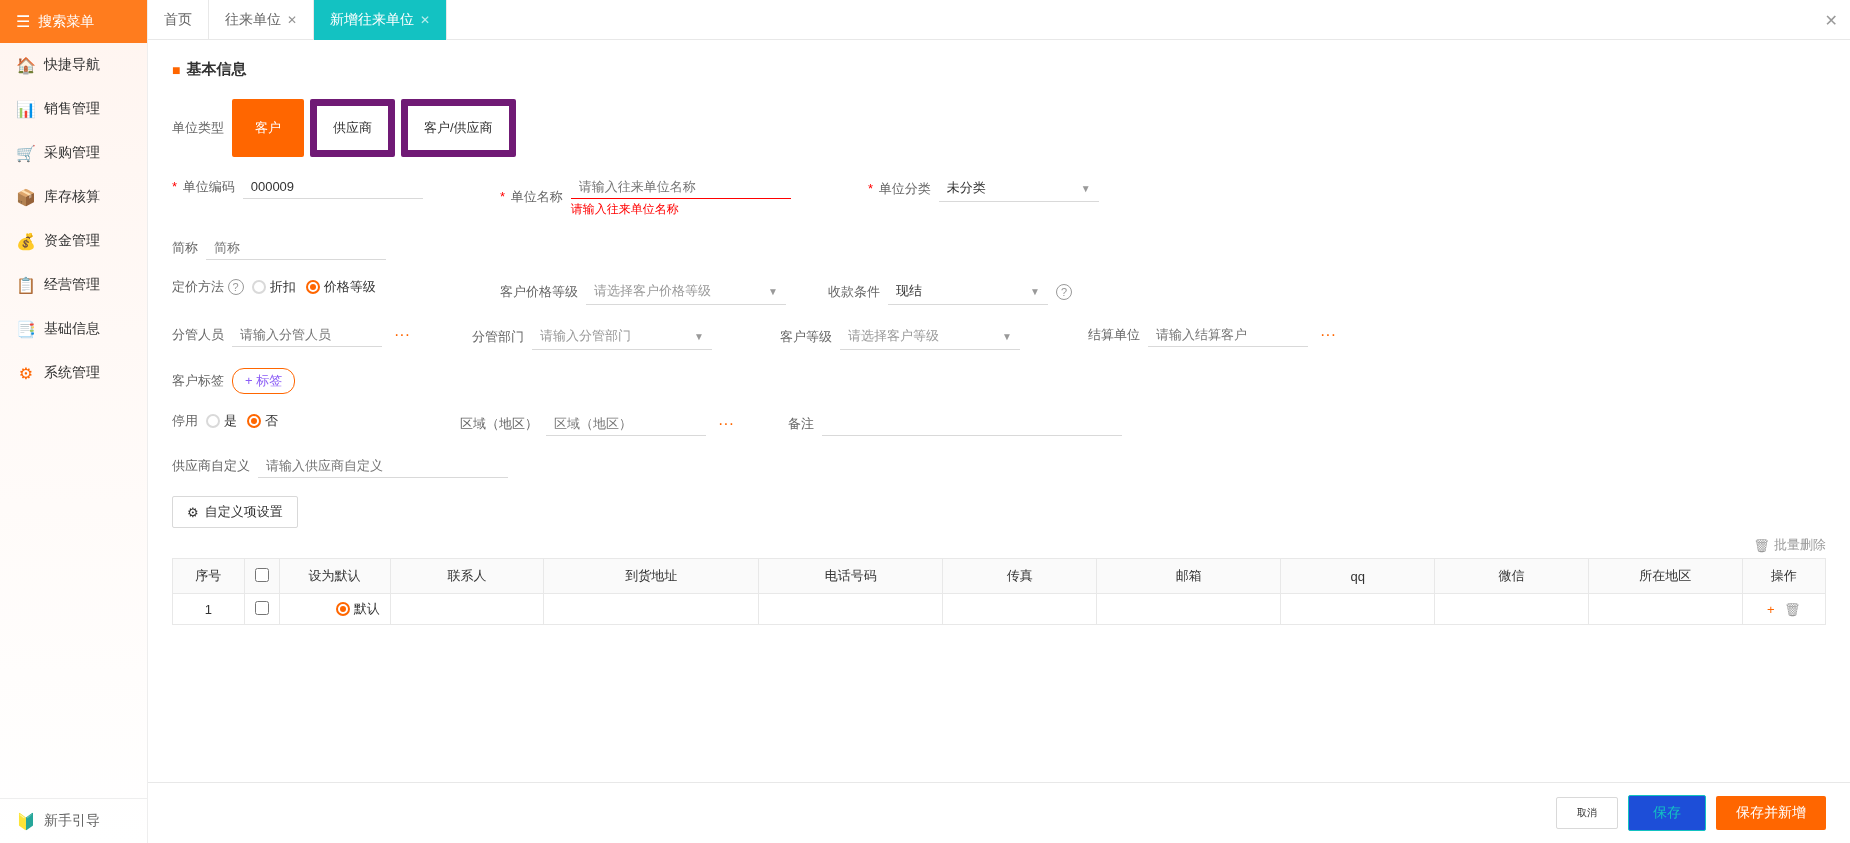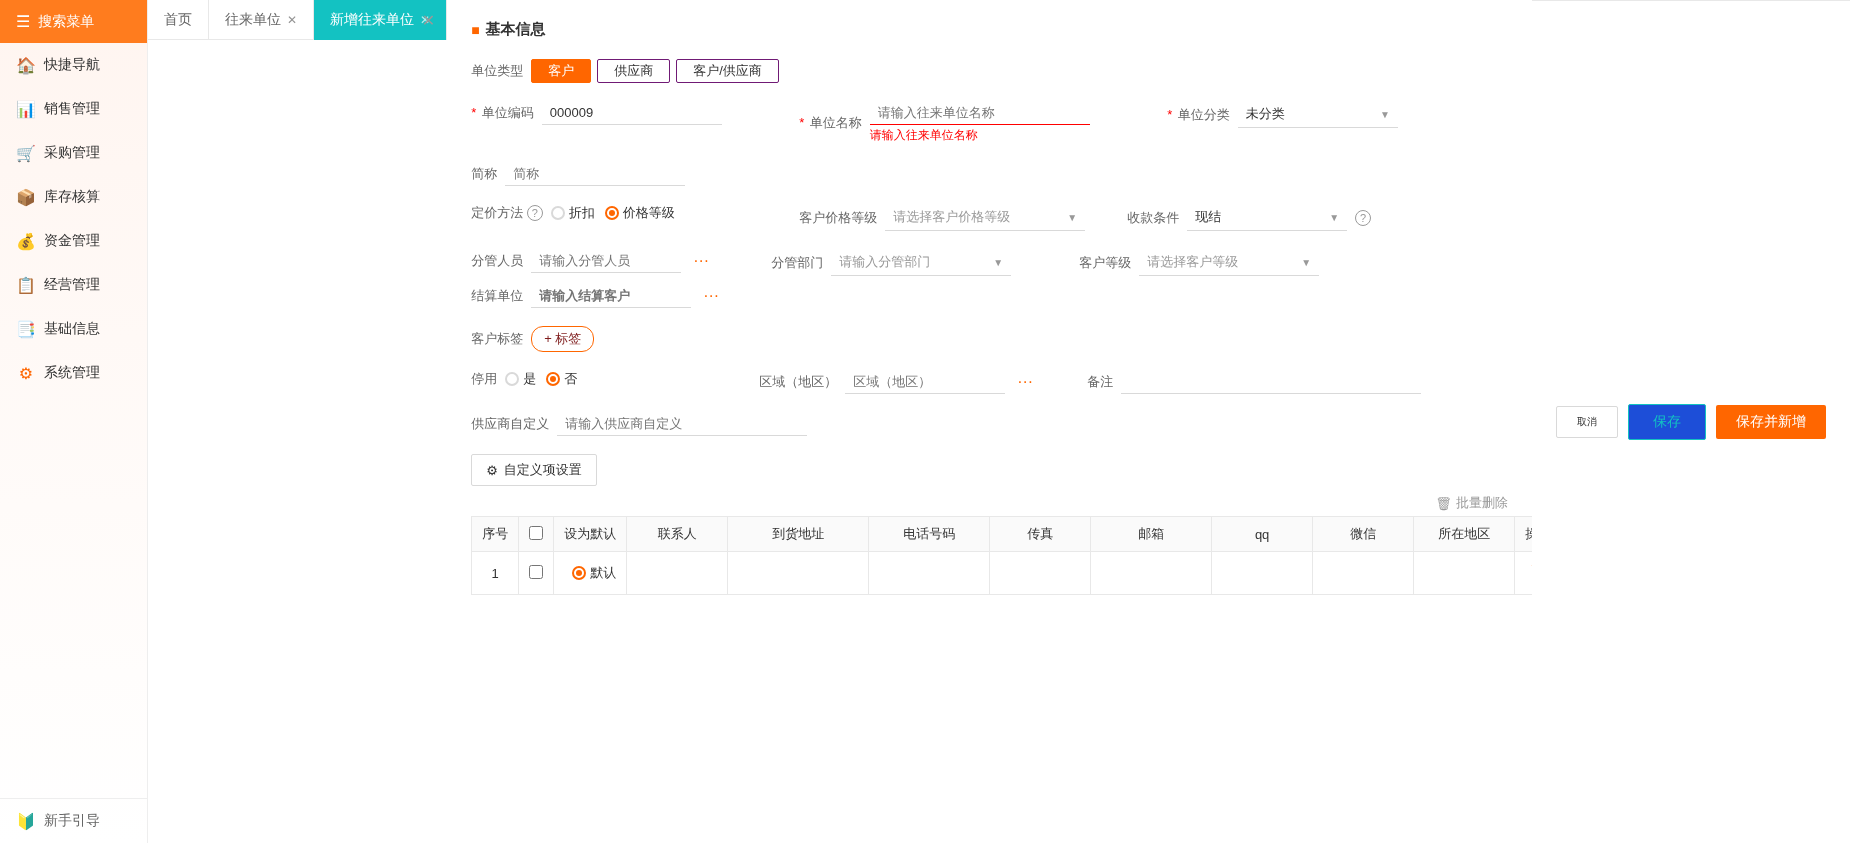--- a/index.html
+++ b/index.html
@@ -27,20 +27,21 @@
     .sidebar-item .icon { width: 20px; height: 20px; display: flex; align-items: center; justify-content: center; color: #f60; font-size: 16px; }
     .sidebar-top { background: #ff7c1e; padding: 12px 16px; display: flex; align-items: center; gap: 8px; color: white; font-size: 14px; cursor: pointer; }
     .sidebar-top .icon { color: white; font-size: 16px; }
     .sidebar-bottom { margin-top: auto; border-top: 1px solid #eee; }
     .sidebar-bottom .sidebar-item { color: #666; }
 
     
     .main {
       flex: 1;
       display: flex;
+      flex-direction: column;
       background: #fff;
       overflow: hidden;
     }
 
     
     .tabbar {
       display: flex;
       align-items: center;
       background: #fff;
       border-bottom: 1px solid #e8e8e8;
@@ -126,22 +127,22 @@
       padding: 4px 8px;
       font-size: 13px;
       background: transparent;
       color: #333;
     }
     .form-control.error { border-bottom-color: red; }
     .error-msg { color: red; font-size: 12px; margin-top: 2px; }
 
     .unit-type-buttons { display: flex; gap: 6px; }
     .unit-btn {
-      padding: 2px 16px;
-      border: 1px solid #701a75;
+      padding: 13px 16px;
+      border: 7px solid #701a75;
       background: #fff;
       cursor: pointer;
       border-radius: 2px;
       font-size: 13px;
       color: #333;
     }
     .unit-btn.active { background: #f60; color: white; border-color: #f60; }
 
     .select-control {
       display: flex;
@@ -169,21 +170,21 @@
 
     .more-btn {
       color: #f60;
       cursor: pointer;
       font-size: 16px;
       padding: 0 4px;
     }
 
     .tag-btn {
       border: 1px solid #f60;
-      color: #7f1d1d;
+      color: #8b5cf6;
       background: #fff;
       border-radius: 12px;
       padding: 3px 12px;
       cursor: pointer;
       font-size: 13px;
       display: flex;
       align-items: center;
       gap: 4px;
     }
 
@@ -441,21 +442,21 @@
       </div>
       <div class="form-item" style="width:300px;">
         <span class="form-label">客户等级</span>
         <div class="select-control" style="width:180px;">
           <span>请选择客户等级</span>
           <span class="caret">▼</span>
         </div>
       </div>
       <div class="form-item">
         <span class="form-label">结算单位</span>
-        <input class="form-control" style="width: 160px; font-weight: bold;" type="text" placeholder="请输入结算客户">
+        <input class="form-control" style="width: 160px;" type="text" placeholder="请输入结算客户">
         <span class="more-btn">···</span>
       </div>
     </div>
 
     <div class="form-row">
       <div class="form-item">
         <span class="form-label">客户标签</span>
         <button class="tag-btn">+ 标签</button>
       </div>
     </div>

